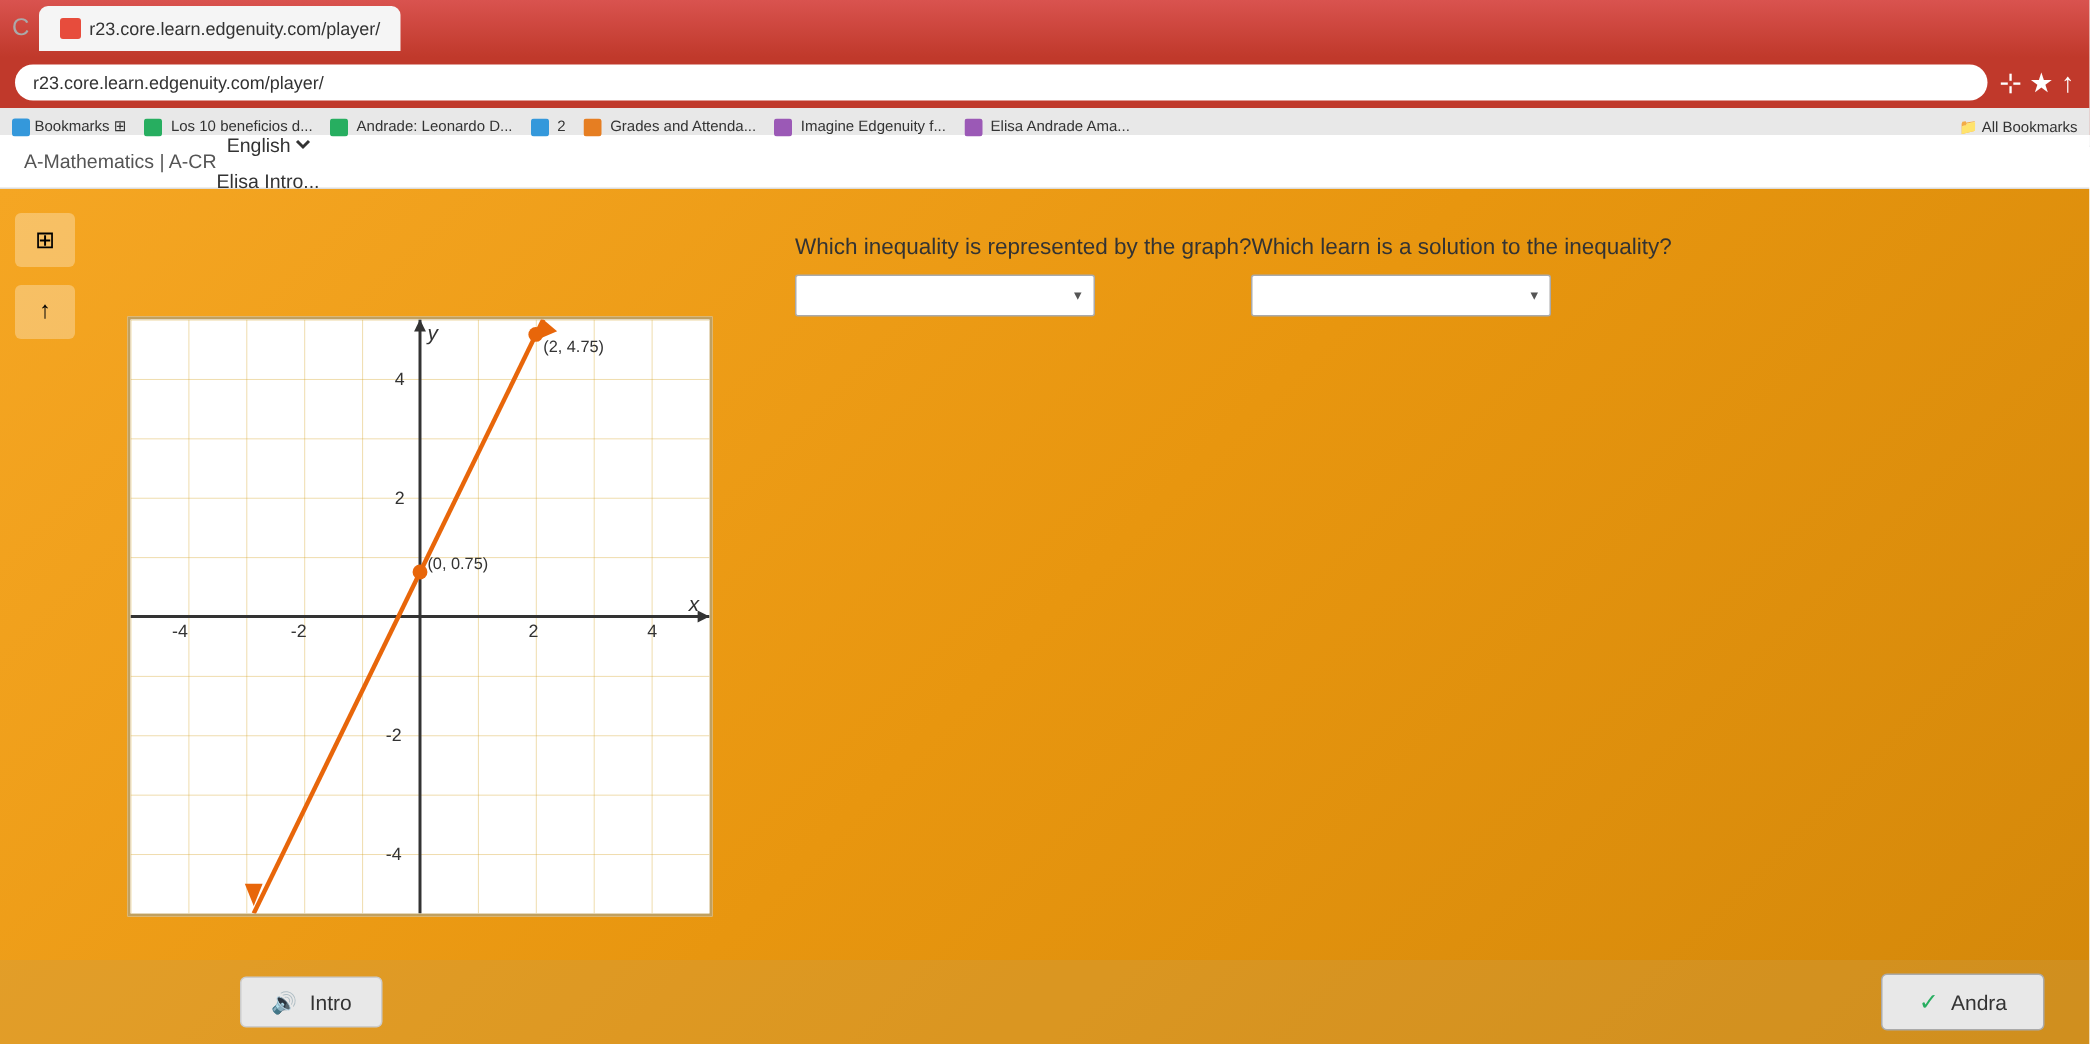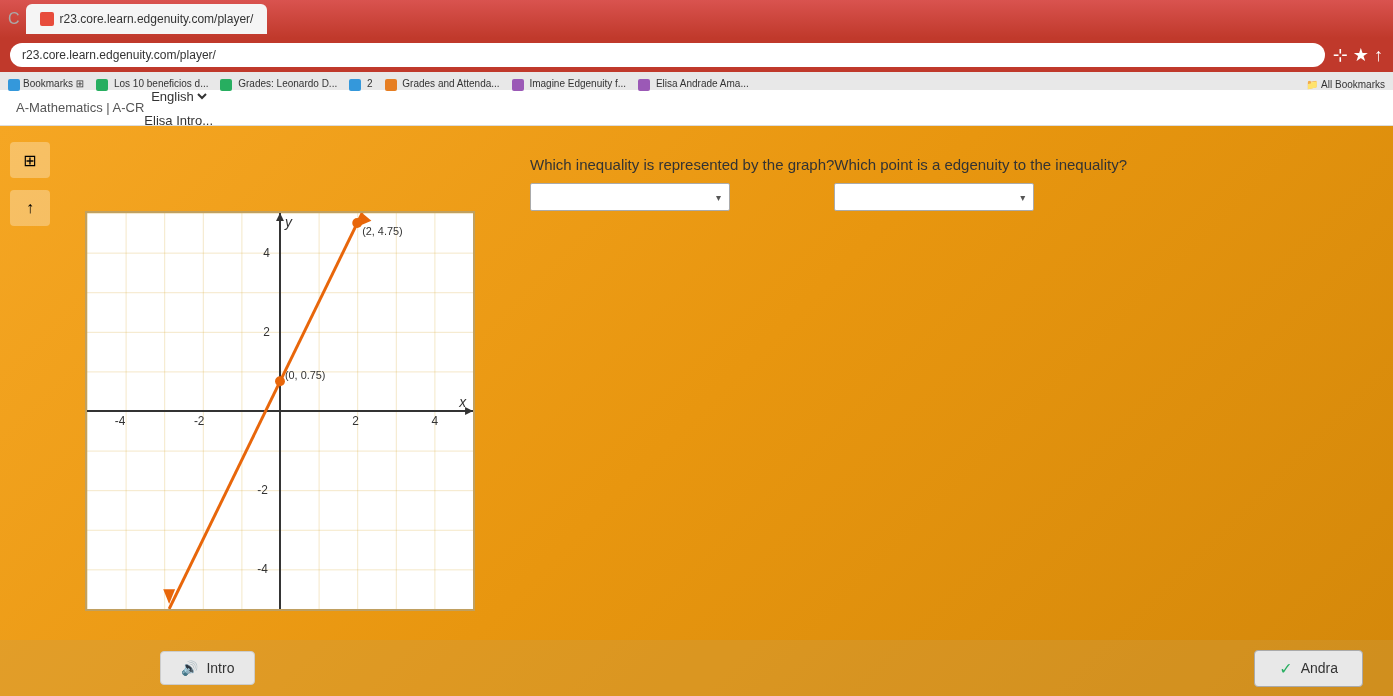--- a/index.html
+++ b/index.html
@@ -272,21 +272,21 @@
   <div class="bookmarks-bar">
     <span>
       <span class="bm-icon bm-blue"></span>Bookmarks ⊞
     </span>
     <span>
       <span class="bm-icon bm-green"></span>
       <span>Los 10 beneficios d...</span>
     </span>
     <span>
       <span class="bm-icon bm-green"></span>
-      <span>Grades: Leonardo D...</span>
+      <span>Andrade: Leonardo D...</span>
     </span>
     <span>
       <span class="bm-icon bm-blue"></span>
       <span>2</span>
     </span>
     <span>
       <span class="bm-icon bm-orange"></span>
       <span>Grades and Attenda...</span>
     </span>
     <span>
@@ -383,21 +383,21 @@
 
   <div class="questions-panel">
     <div class="question-block">
       <div class="question-text">Which inequality is represented by the graph?</div>
       <div class="answer-dropdown">
         <span></span>
         <span class="answer-dropdown-arrow">▾</span>
       </div>
     </div>
     <div class="question-block">
-      <div class="question-text">Which point is a edgenuity to the inequality?</div>
+      <div class="question-text">Which learn is a solution to the inequality?</div>
       <div class="answer-dropdown">
         <span></span>
         <span class="answer-dropdown-arrow">▾</span>
       </div>
     </div>
   </div>
 
   <div class="bottom-bar">
     <div class="intro-btn">
       <span>🔊</span>

